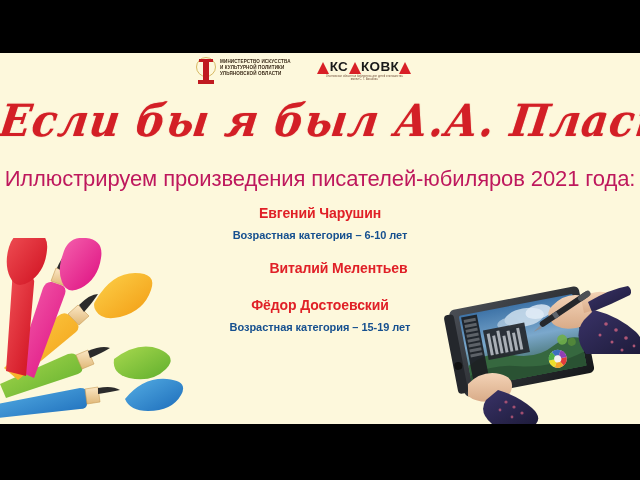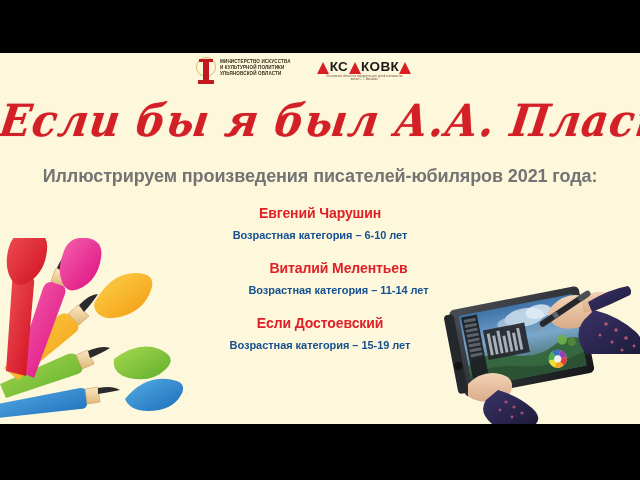--- a/index.html
+++ b/index.html
@@ -168,23 +168,23 @@
   
   #subtitle {
     position: absolute;
     top: 113px;
     left: 0;
     width: 640px;
     text-align: center;
     z-index: 14;
   }
   #subtitle span {
-    font-size: 18px;
-    font-weight: bold;
-    color: #737373;
+    font-size: 22px;
+    font-weight: normal;
+    color: #be185d;
     letter-spacing: -.1px;
     white-space: nowrap;
   }
 
   
   #authors {
     position: absolute;
     top: 148px;
     left: 0;
     width: 640px;
@@ -291,25 +291,24 @@
 
     <div id="authors">
 
       <div class="author-group" id="group-charushin">
         <span class="author-name">Евгений Чарушин</span>
         <span class="author-age">Возрастная категория – 6-10 лет</span>
       </div>
 
       <div class="author-group" id="group-melentyev">
         <span class="author-name">Виталий Мелентьев</span>
-        <span class="author-age">Возрастная категория – 11-14 лет</span>
       </div>
 
       <div class="author-group" id="group-dostoevsky">
-        <span class="author-name">Если Достоевский</span>
+        <span class="author-name">Фёдор Достоевский</span>
         <span class="author-age">Возрастная категория – 15-19 лет</span>
       </div>
 
     </div>
 
     <div id="brushes">
       <svg viewBox="0 0 190 186" xmlns="http://www.w3.org/2000/svg">
         <defs>
           <linearGradient id="gR" x1="0" y1="0" x2="1" y2="1">
             <stop offset="0" stop-color="#f05055"></stop>

